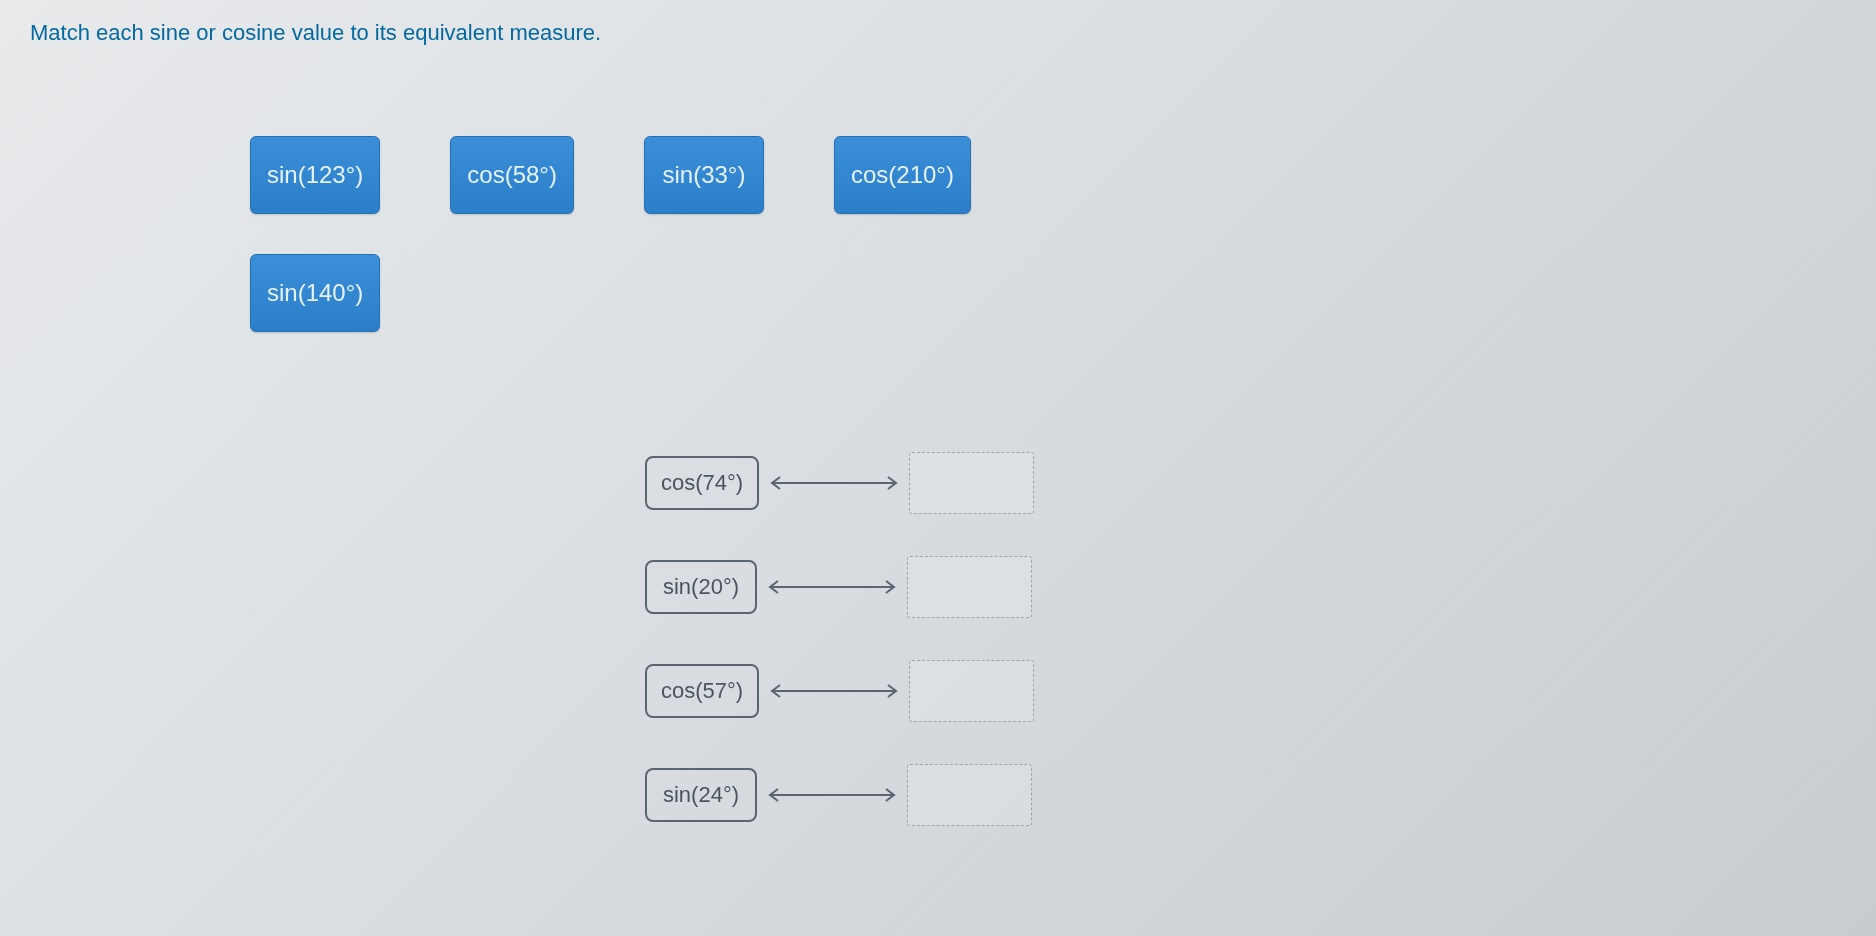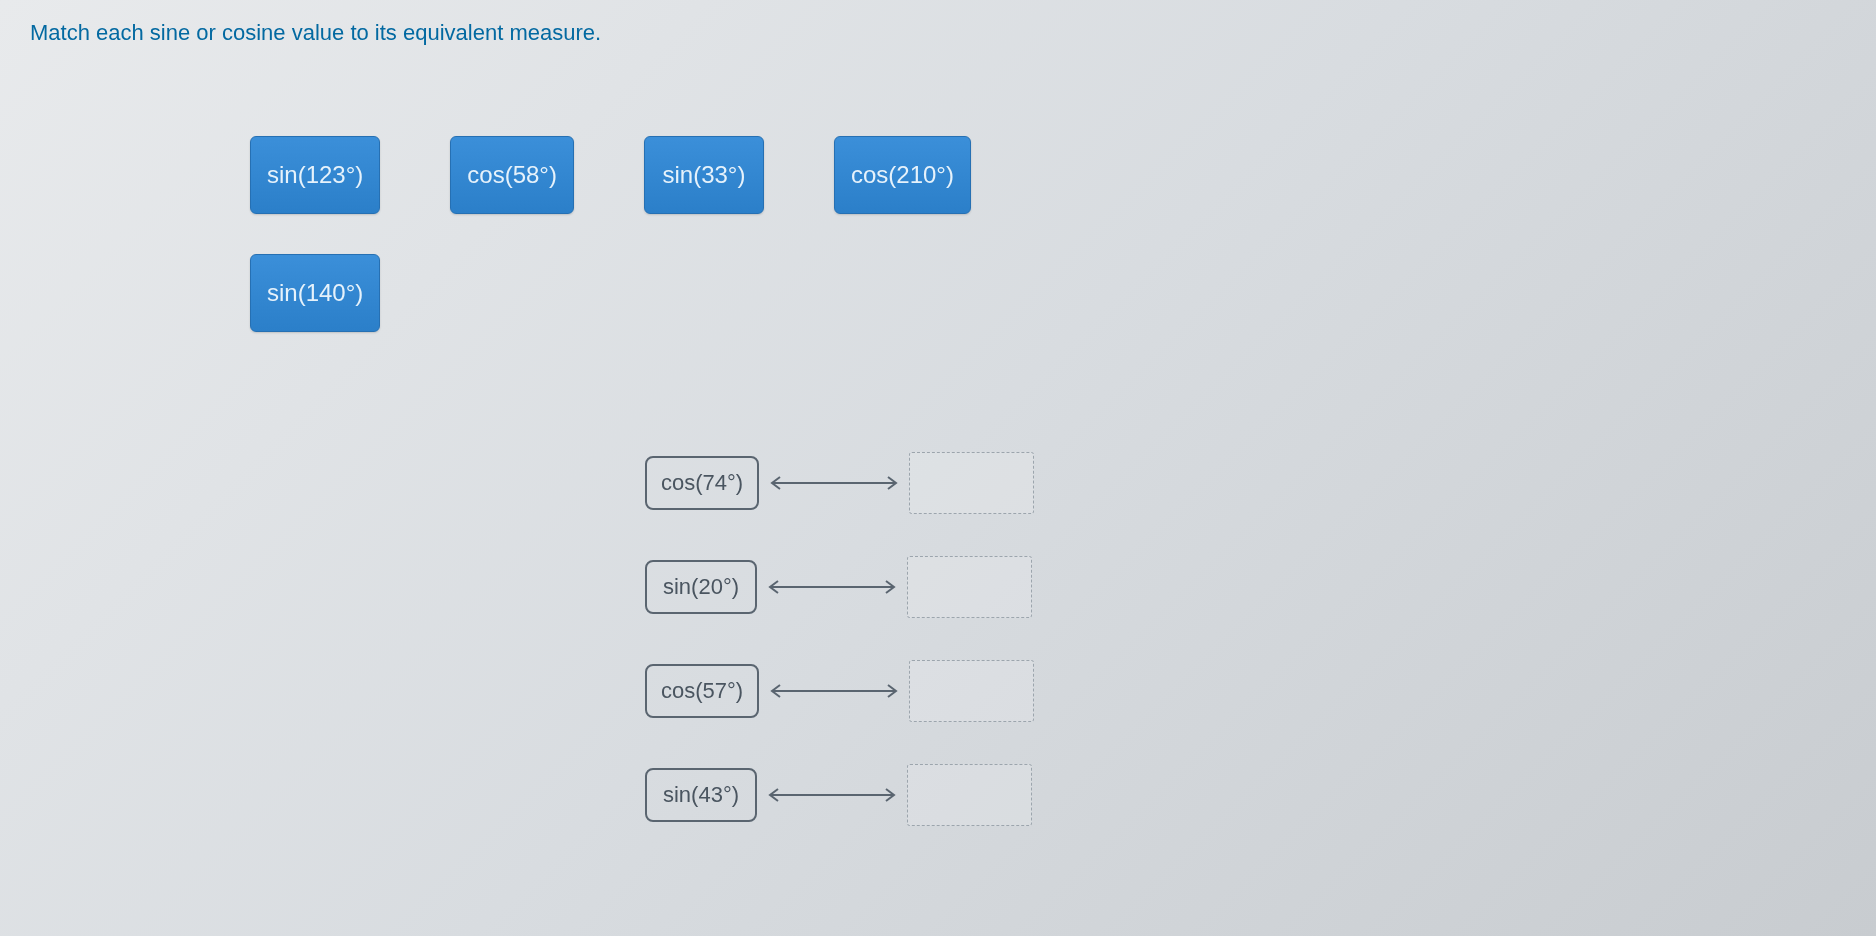--- a/index.html
+++ b/index.html
@@ -131,21 +131,21 @@
       <svg viewBox="0 0 140 20">
         <line x1="8" y1="10" x2="132" y2="10" stroke="#5a6570" stroke-width="2"></line>
         <polyline points="16,4 8,10 16,16" fill="none" stroke="#5a6570" stroke-width="2"></polyline>
         <polyline points="124,4 132,10 124,16" fill="none" stroke="#5a6570" stroke-width="2"></polyline>
       </svg>
     </div>
     <div class="drop-zone"></div>
   </div>
 
   <div class="match-row">
-    <div class="fixed-box">sin(43°)</div>
+    <div class="fixed-box">sin(24°)</div>
     <div class="arrow">
       <svg viewBox="0 0 140 20">
         <line x1="8" y1="10" x2="132" y2="10" stroke="#5a6570" stroke-width="2"></line>
         <polyline points="16,4 8,10 16,16" fill="none" stroke="#5a6570" stroke-width="2"></polyline>
         <polyline points="124,4 132,10 124,16" fill="none" stroke="#5a6570" stroke-width="2"></polyline>
       </svg>
     </div>
     <div class="drop-zone"></div>
   </div>
 </div>

